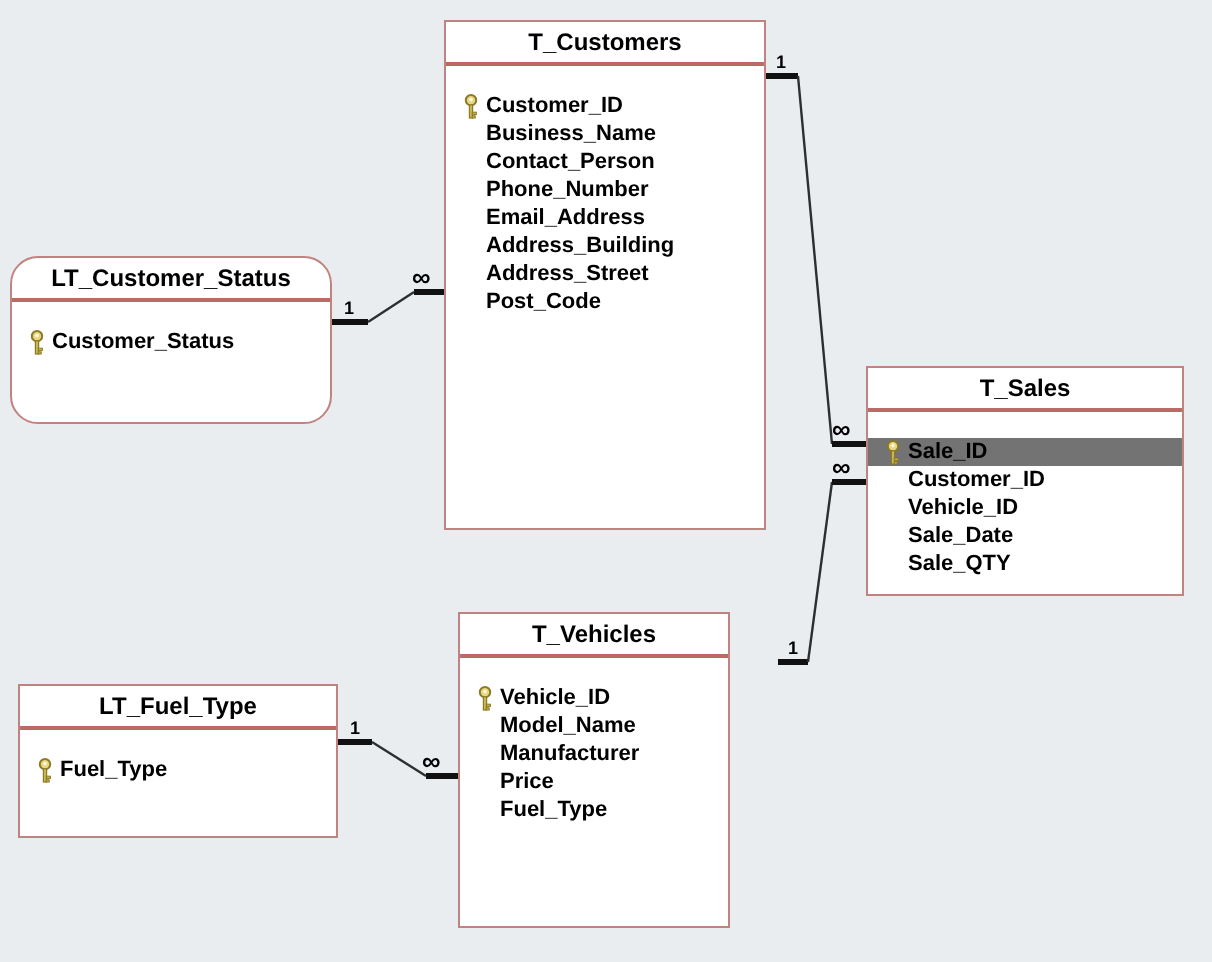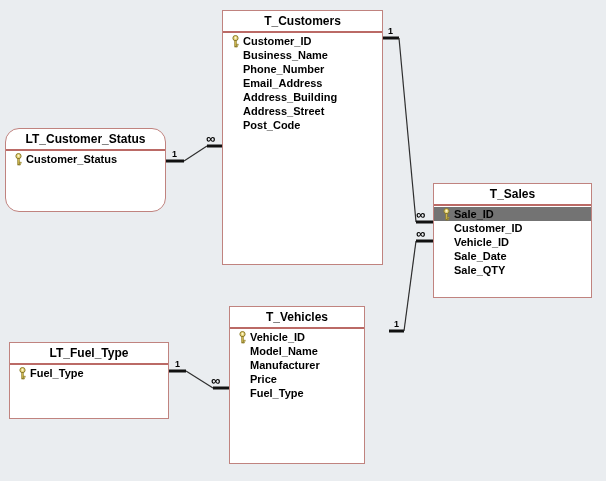--- a/index.html
+++ b/index.html
@@ -16,21 +16,21 @@
     border:1px solid #c0837f;
     box-sizing:border-box;
   }
   .tbl-title{
     height:20px;line-height:20px;
     text-align:center;
     font-size:12px;font-weight:bold;color:#000;
     border-bottom:2px solid #bb6a66;
     white-space:nowrap;overflow:hidden;
   }
-  .fields{padding-top:1px;}
+  .fields{padding-top:13px;}
   .frow{
     height:14px;
     display:flex;align-items:center;
     padding-left:5px;
     font-size:11px;font-weight:bold;color:#000;
     white-space:nowrap;
   }
   .frow.hl{background:#737373;}
   .keycell{
     width:15px;min-width:15px;height:13px;
@@ -108,20 +108,24 @@
             </svg>
         </span>
         <span>Customer_ID</span>
       </div>
       <div class="frow">
           <span class="keycell"></span>
           <span>Business_Name</span>
         </div>
       <div class="frow">
           <span class="keycell"></span>
+          <span>Contact_Person</span>
+        </div>
+      <div class="frow">
+          <span class="keycell"></span>
           <span>Phone_Number</span>
         </div>
       <div class="frow">
           <span class="keycell"></span>
           <span>Email_Address</span>
         </div>
       <div class="frow">
           <span class="keycell"></span>
           <span>Address_Building</span>
         </div>

